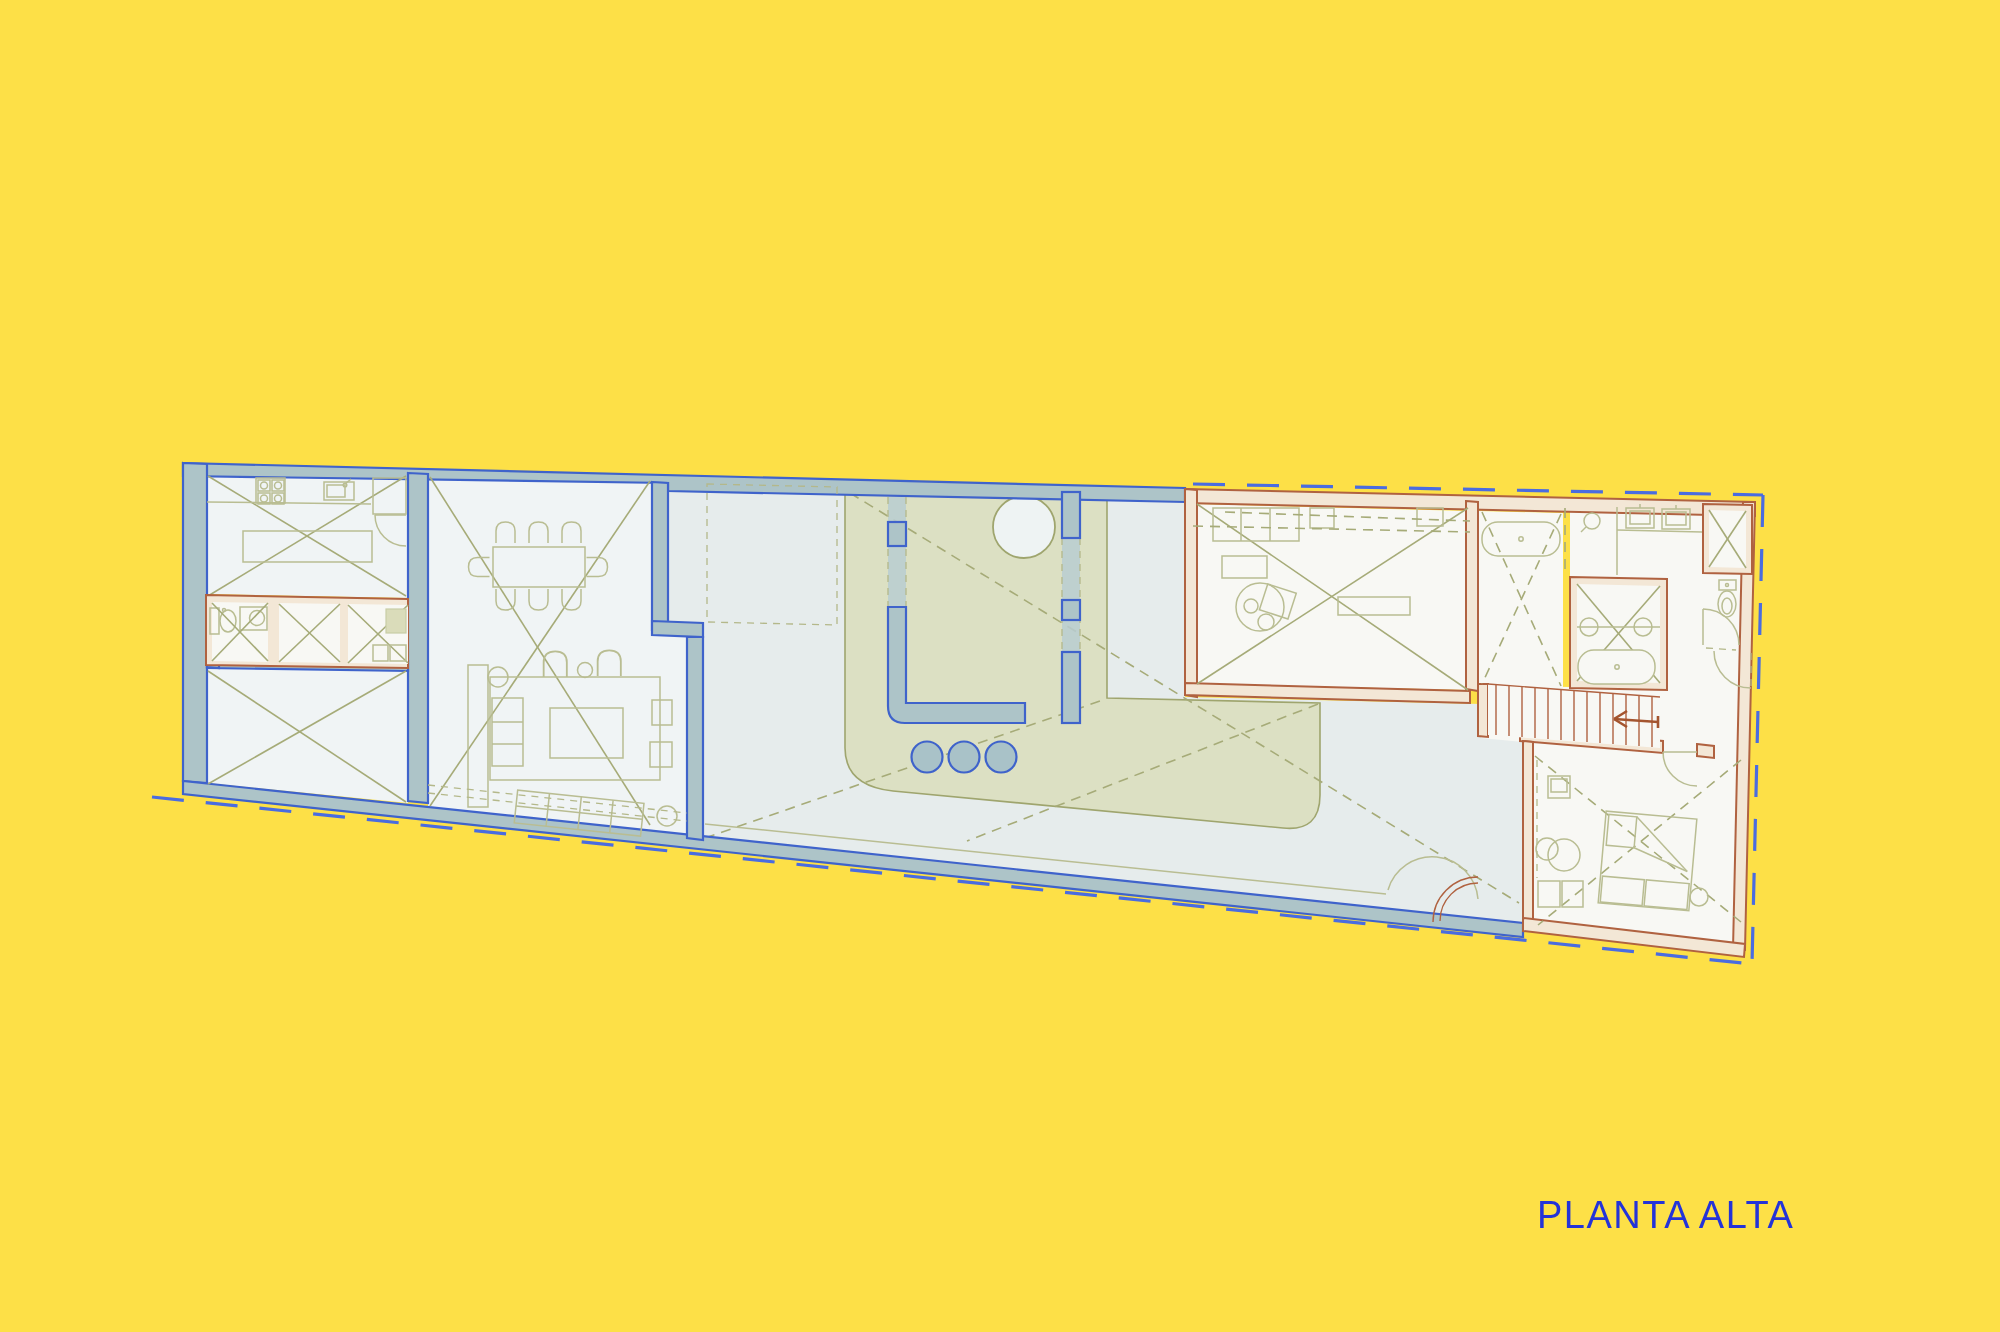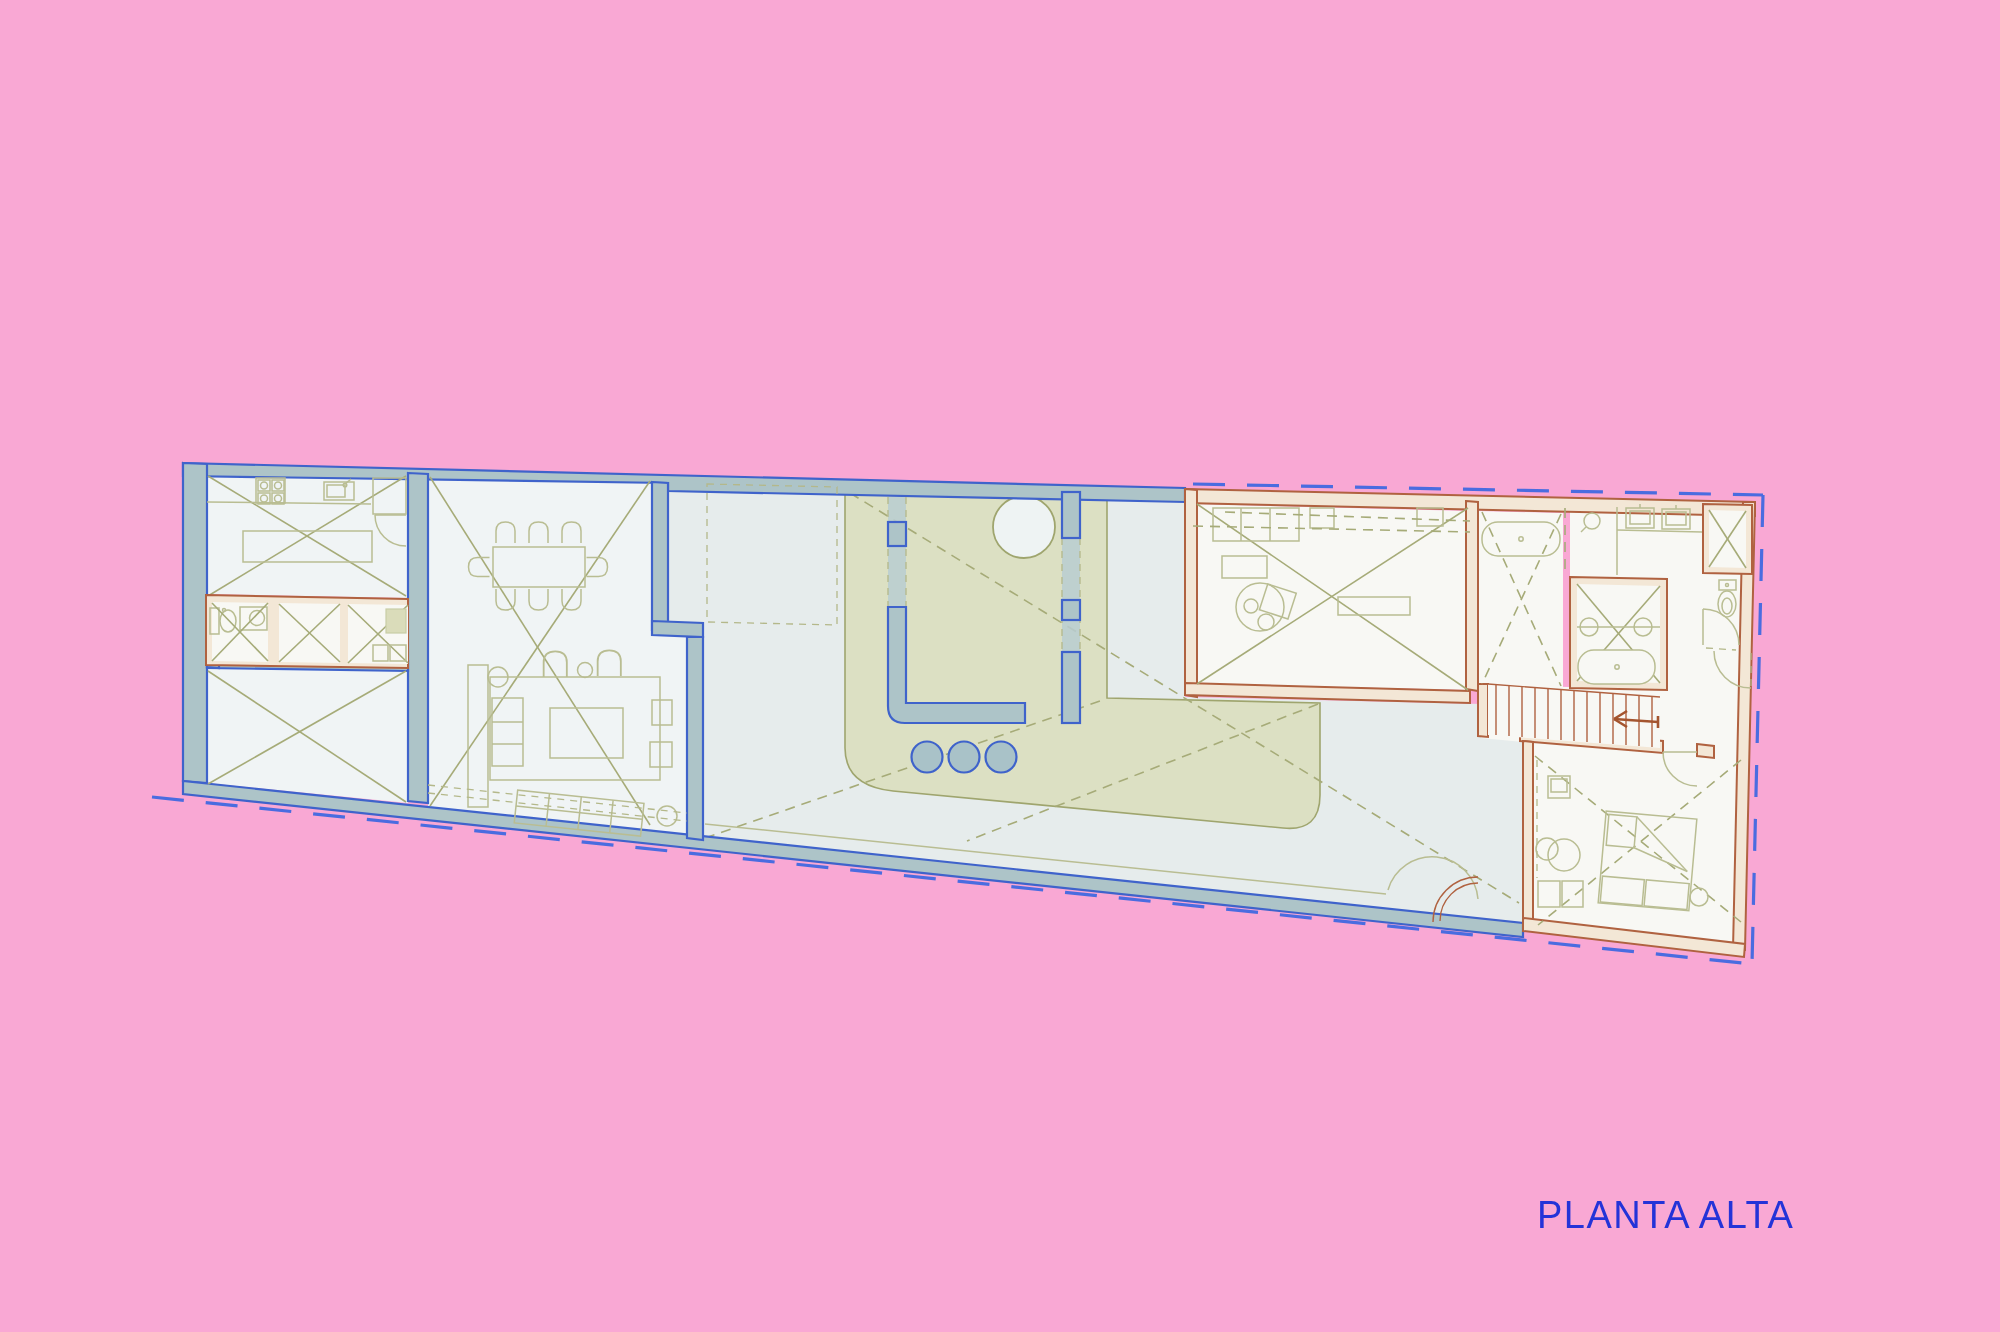--- a/index.html
+++ b/index.html
@@ -1,16 +1,16 @@
 <!DOCTYPE html>
 <html><head>
 <meta charset="utf-8">
 <style>
   html,body{margin:0;padding:0;background:#fff;}
-  .canvas{position:relative;width:2000px;height:1332px;background:#f9a8d4;overflow:hidden;
+  .canvas{position:relative;width:2000px;height:1332px;background:#fde047;overflow:hidden;
           font-family:"Liberation Sans", sans-serif;}
   svg{position:absolute;left:0;top:0;}
   .title{position:absolute;left:1537px;top:1194px;font-size:38px;letter-spacing:1.5px;
          color:#2433d8;font-family:"Liberation Sans",sans-serif;white-space:nowrap;}
 
   
   .wblue{fill:#adc4c8;stroke:#3f63cb;stroke-width:2.2;}
   .bluesq{fill:#adc4c8;stroke:#3f63cb;stroke-width:2.2;}
   .bcirc{fill:#a9c2c8;stroke:#3f63cb;stroke-width:2.2;}
   .room{fill:#f0f4f5;stroke:none;}

